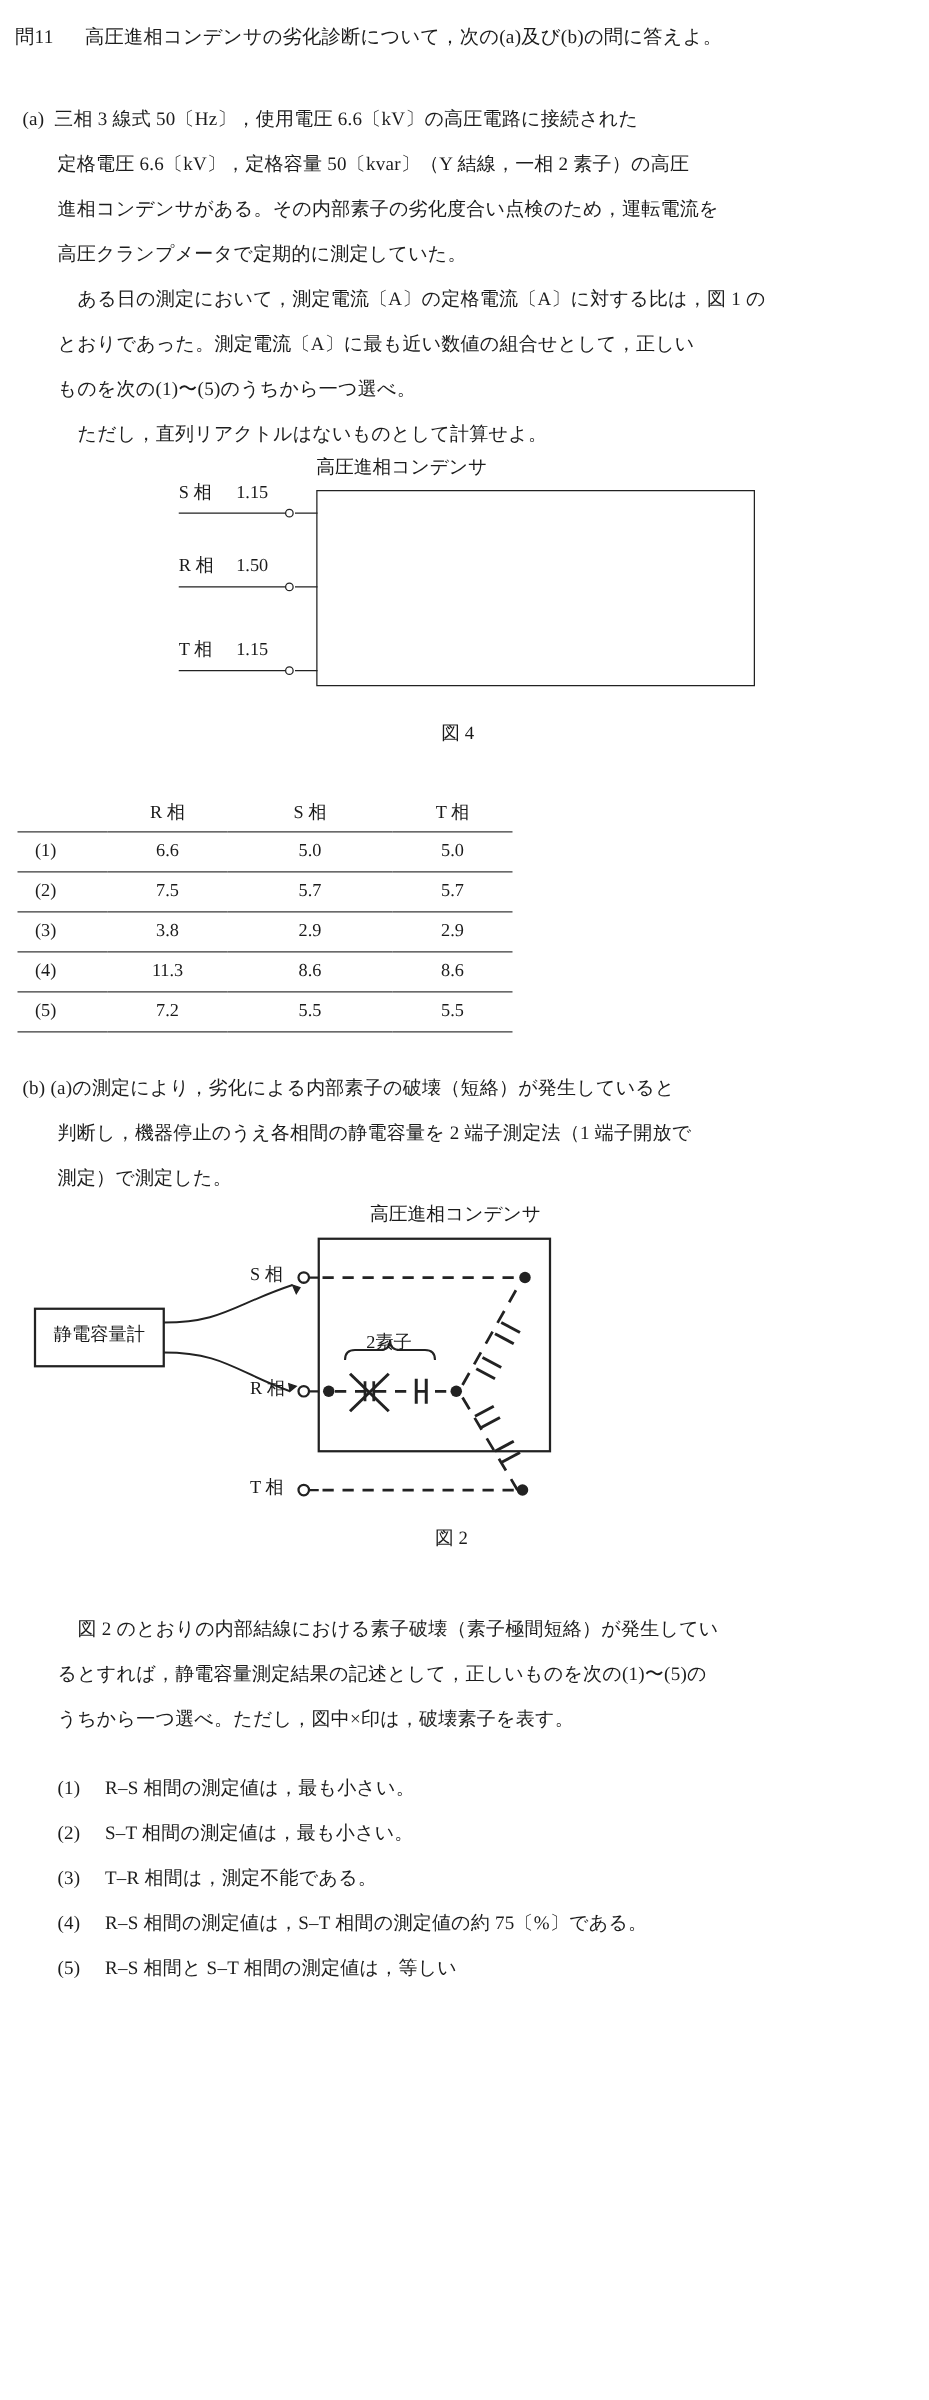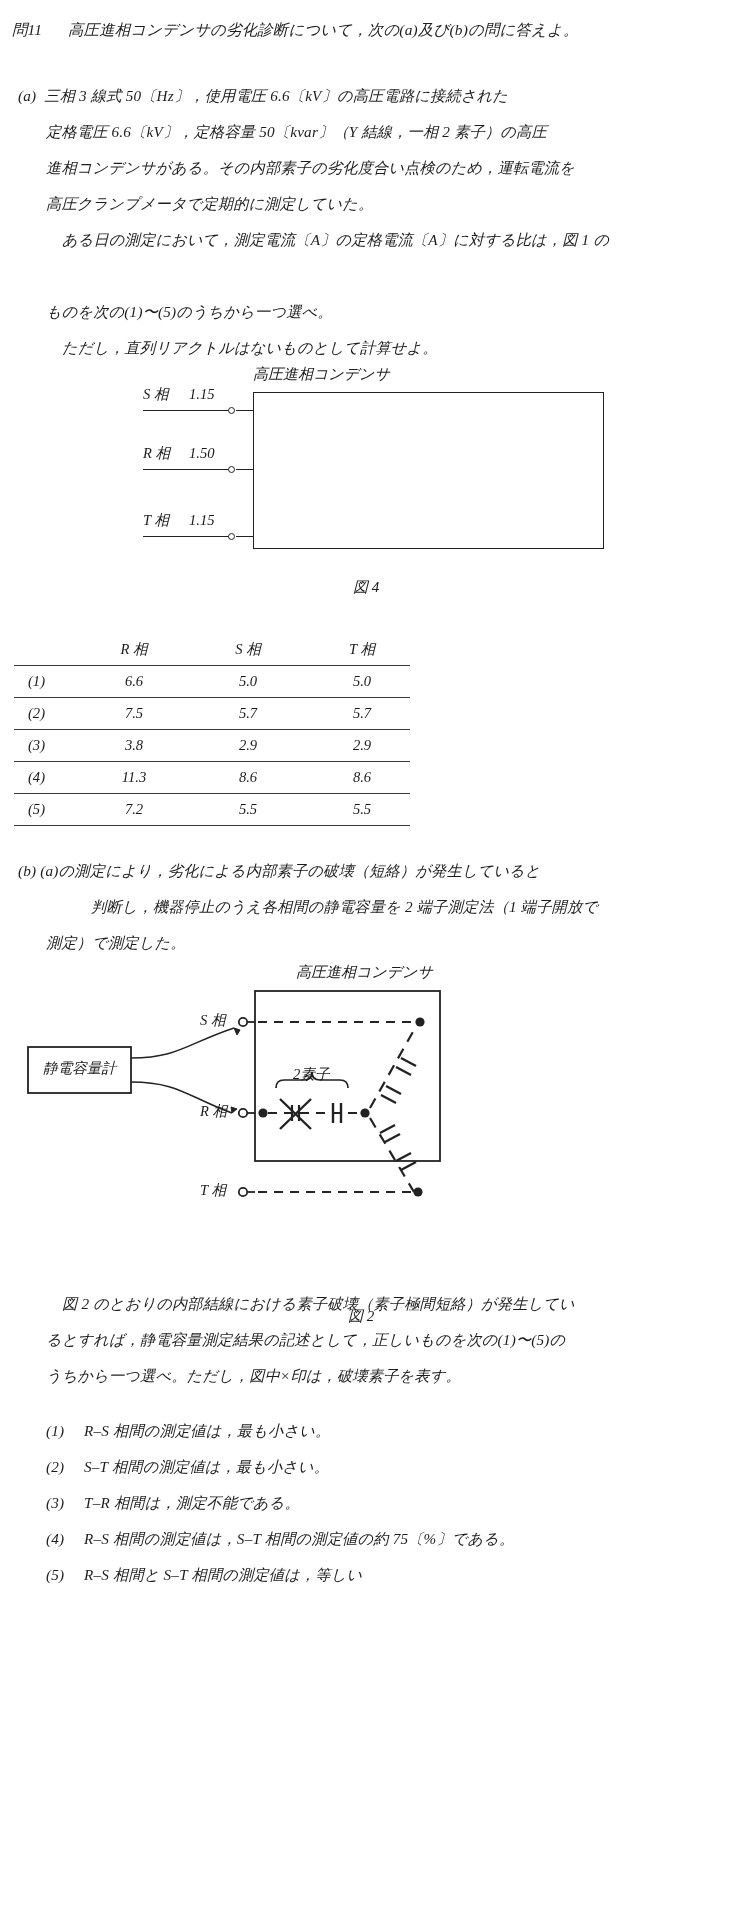--- a/index.html
+++ b/index.html
@@ -13,21 +13,20 @@
     position: relative;
     font-family: "Liberation Serif", "DejaVu Serif", serif;
     color: #1a1a1a;
     overflow: hidden;
   }
   .page {
     position: relative;
     width: 743px;
     height: 1920px;
     box-sizing: border-box;
-    font-style: italic;
   }
 
   
   .ln {
     position: absolute;
     font-size: 15.2px;
     line-height: 1;
     white-space: pre;
     letter-spacing: 0.2px;
     color: #1c1c1c;
@@ -97,20 +96,21 @@
 <div class="page">
 
   <div class="ln hdr" style="left:12px; top:22px;">問11</div>
   <div class="ln hdr" style="left:68px; top:22px;">高圧進相コンデンサの劣化診断について，次の(a)及び(b)の問に答えよ。</div>
 
   <div class="ln" style="left:18px; top:88px;text-align:center;">(a)  三相 3 線式 50〔Hz〕，使用電圧 6.6〔kV〕の高圧電路に接続された</div>
   <div class="ln" style="left:46px; top:124px;">定格電圧 6.6〔kV〕，定格容量 50〔kvar〕（Y 結線，一相 2 素子）の高圧</div>
   <div class="ln" style="left:46px; top:160px;">進相コンデンサがある。その内部素子の劣化度合い点検のため，運転電流を</div>
   <div class="ln" style="left:46px; top:196px;">高圧クランプメータで定期的に測定していた。</div>
   <div class="ln" style="left:62px; top:232px;">ある日の測定において，測定電流〔A〕の定格電流〔A〕に対する比は，図 1 の</div>
+  <div class="ln" style="left:46px; top:268px;">とおりであった。測定電流〔A〕に最も近い数値の組合せとして，正しい</div>
   <div class="ln" style="left:46px; top:304px;">ものを次の(1)〜(5)のうちから一つ選べ。</div>
   <div class="ln" style="left:62px; top:340px;">ただし，直列リアクトルはないものとして計算せよ。</div>
 
   <div class="fig" style="left:0; top:0; width:743px; height:0;">
 
     <div class="cap" style="left:253px; top:367px;">高圧進相コンデンサ</div>
 
     <div class="box" style="left:253px; top:392px; width:351px; height:157px;"></div>
 
     <div class="lbl" style="left:143px; top:387px;">S 相</div>
@@ -183,21 +183,21 @@
         <td class="c-d">7.2</td>
         <td class="sp"></td>
         <td class="c-d">5.5</td>
         <td class="sp"></td>
         <td class="c-d">5.5</td>
       </tr>
     </tbody>
   </table>
 
   <div class="ln" style="left:18px; top:863px;">(b) (a)の測定により，劣化による内部素子の破壊（短絡）が発生していると</div>
-  <div class="ln" style="left:46px; top:899px;margin-left:45px;">判断し，機器停止のうえ各相間の静電容量を 2 端子測定法（1 端子開放で</div>
+  <div class="ln" style="left:46px; top:899px;">判断し，機器停止のうえ各相間の静電容量を 2 端子測定法（1 端子開放で</div>
   <div class="ln" style="left:46px; top:935px;">測定）で測定した。</div>
 
   <div class="f2wrap" style="left:0px; top:965px; width:743px; height:255px;">
     <div class="cap" style="position:absolute; left:296px; top:0px;">高圧進相コンデンサ</div>
 
     <svg width="743" height="230" viewBox="0 0 743 230" style="position:absolute; left:0; top:22px;">
       <defs></defs>
 
       <rect x="255" y="4" width="185" height="170" fill="#fff" stroke="#222" stroke-width="1.8"></rect>
 
@@ -262,21 +262,21 @@
       <circle cx="418" cy="205" r="4.6" fill="#222"></circle>
     </svg>
 
     <div class="lbl" style="position:absolute; left:43px; top:96px;">静電容量計</div>
     <div class="lbl" style="position:absolute; left:200px; top:48px;">S 相</div>
     <div class="lbl" style="position:absolute; left:200px; top:139px;">R 相</div>
     <div class="lbl" style="position:absolute; left:200px; top:218px;">T 相</div>
     <div class="lbl" style="position:absolute; left:293px; top:64px;margin-top:38px;">2素子</div>
   </div>
 
-  <div class="cap" style="left:348px; top:1309px;">図 2</div>
+  <div class="cap" style="left:348px; top:1224px;">図 2</div>
 
   <div class="ln" style="left:62px; top:1296px;">図 2 のとおりの内部結線における素子破壊（素子極間短絡）が発生してい</div>
   <div class="ln" style="left:46px; top:1332px;">るとすれば，静電容量測定結果の記述として，正しいものを次の(1)〜(5)の</div>
   <div class="ln" style="left:46px; top:1368px;">うちから一つ選べ。ただし，図中×印は，破壊素子を表す。</div>
 
   <div>
     <div class="ln" style="left:46px; top:1423px;">(1)</div>
     <div class="ln" style="left:84px; top:1423px;">R–S 相間の測定値は，最も小さい。</div>
   </div>
   <div>

